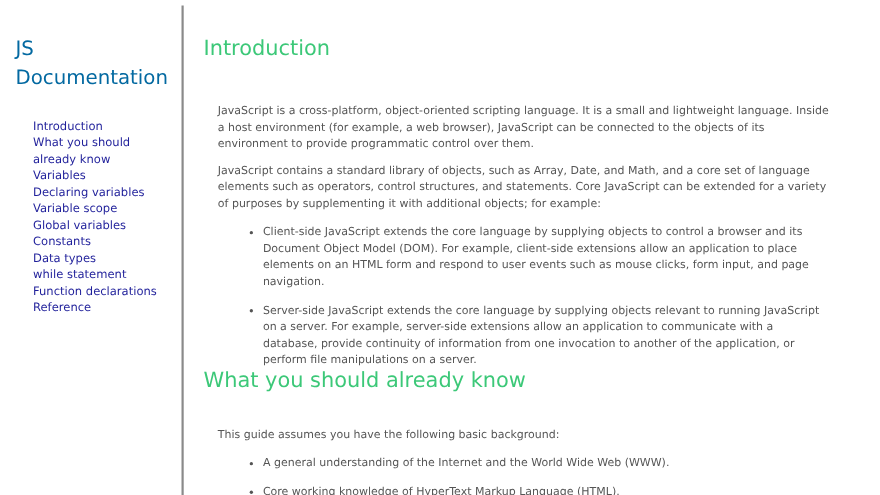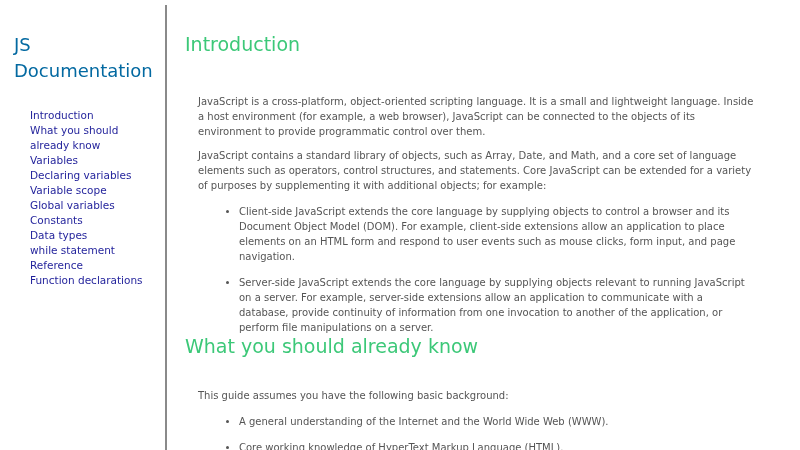--- a/index.html
+++ b/index.html
@@ -100,22 +100,22 @@
   <ul>
     <li><a class="nav-link" href="#">Introduction</a></li>
     <li><a class="nav-link" href="#">What you should already know</a></li>
     <li><a class="nav-link" href="#">Variables</a></li>
     <li><a class="nav-link" href="#">Declaring variables</a></li>
     <li><a class="nav-link" href="#">Variable scope</a></li>
     <li><a class="nav-link" href="#">Global variables</a></li>
     <li><a class="nav-link" href="#">Constants</a></li>
     <li><a class="nav-link" href="#">Data types</a></li>
     <li><a class="nav-link" href="#">while statement</a></li>
+    <li><a class="nav-link" href="#">Function declarations</a></li>
     <li><a class="nav-link" href="#">Reference</a></li>
-    <li><a class="nav-link" href="#">Function declarations</a></li>
   </ul>
 </nav>
 
 <div id="divider"></div>
 
 <main id="main-doc">
   <section>
     <h2 class="section-header" style="top:32px;">Introduction</h2>
     <div class="section-body" style="top:94px;">
       <p>JavaScript is a cross-platform, object-oriented scripting language. It is a small and lightweight language. Inside a host environment (for example, a web browser), JavaScript can be connected to the objects of its environment to provide programmatic control over them.</p>

